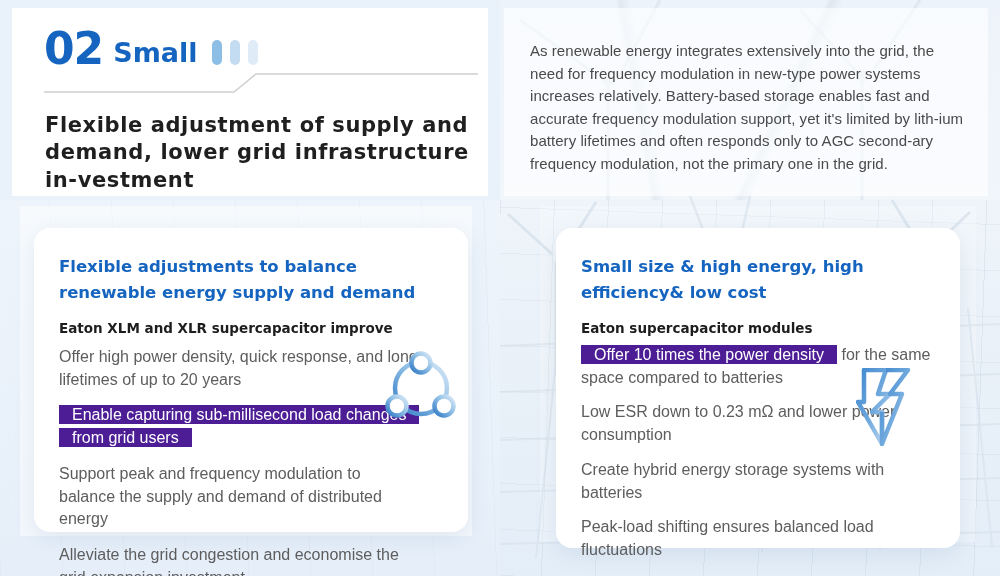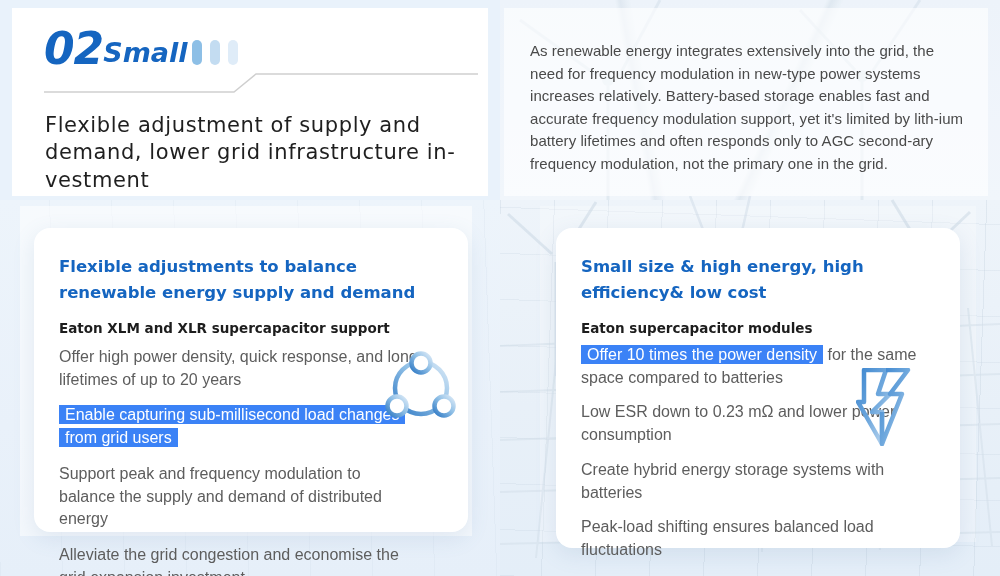--- a/index.html
+++ b/index.html
@@ -61,21 +61,21 @@
     background:#fff;
   }
   #panel-intro {
     left: 504px; top: 8px; width: 484px; height: 188px;
     background: rgba(255,255,255,.62);
   }
 
   
   .hdr-row {
     position:absolute; left:32px; top:20px;
-    display:flex; align-items:flex-end; font-style:italic;
+    display:flex; align-items:flex-end; gap:10px;
   }
   .num-02 {
     font-size: 44px; font-weight: 700; color:#1565c0;
     letter-spacing:-1px; line-height:.95;
     font-family:"DejaVu Sans", sans-serif;
   }
   .word-grid {
     font-size: 27px; font-weight: 600; color:#1565c0;
     line-height:1.1; padding-bottom:2px;
     font-family:"DejaVu Sans", sans-serif;
@@ -86,21 +86,21 @@
   .bar2 { background:#c3dcf1; }
   .bar3 { background:#dfecf8; }
 
   
   .divider { position:absolute; left:32px; top:62px; width:434px; height:26px; }
 
   
   .headline {
     position:absolute; left:33px; top:104px; width:438px;
     font-family:"DejaVu Sans", sans-serif;
-    font-size:21px; font-weight:400; color:#1f1f1f;
+    font-size:21px; font-weight:700; color:#1f1f1f;
     line-height:1.30; letter-spacing:.6px;
   }
 
   
   .intro {
     position:absolute; left:530px; top:40px; width:438px;
     font-size:15px; color:#4a4a4a; line-height:1.50;
     letter-spacing:.05px;
   }
 
@@ -135,24 +135,24 @@
   }
   #card-left  .bullets { top:118px; }
   #card-right .bullets { top:116px; }
 
   .bullet {
     font-size:16px; color:#5d5d5d; line-height:1.42;
     margin-bottom:13px;
   }
   #card-right .bullet { margin-bottom:12px; }
   .bullet .hl {
-    background:#3b82f6; color:#ffffff;
+    background:#4c1d95; color:#ffffff;
     box-decoration-break: clone;
     -webkit-box-decoration-break: clone;
-    padding:1px 6px;
+    padding:1px 13px;
   }
 
   
   .icon-network {
     position:absolute; left:348px; top:122px; width:78px; height:78px;
   }
   .icon-bolt {
     position:absolute; left:300px; top:140px; width:60px; height:78px;
   }
 </style>
@@ -228,21 +228,21 @@
 
     <div class="headline">Flexible adjustment of supply and demand, lower grid infrastructure in-vestment</div>
   </div>
 
   <div class="panel" id="panel-intro">
   </div>
   <div class="intro">As renewable energy integrates extensively into the grid, the need for frequency modulation in new-type power systems increases relatively. Battery-based storage enables fast and accurate frequency modulation support, yet it's limited by lith-ium battery lifetimes and often responds only to AGC second-ary frequency modulation, not the primary one in the grid.</div>
 
   <div class="card" id="card-left">
     <div class="card-title">Flexible adjustments to balance renewable energy supply and demand</div>
-    <div class="card-sub">Eaton XLM and XLR supercapacitor support</div>
+    <div class="card-sub">Eaton XLM and XLR supercapacitor improve</div>
     <div class="bullets">
         <div class="bullet"><span>Offer high power density, quick response, and long lifetimes of up to 20 years</span></div>
         <div class="bullet"><span class="hl">Enable capturing sub-millisecond load changes from grid users</span></div>
         <div class="bullet"><span>Support peak and frequency modulation to balance the supply and demand of distributed energy</span></div>
         <div class="bullet"><span>Alleviate the grid congestion and economise the grid expansion investment</span></div>
       </div>
 
     <svg class="icon-network" viewBox="0 0 78 78">
       <defs>
         <linearGradient id="gnet" x1="0" y1="1" x2="1" y2="0">

